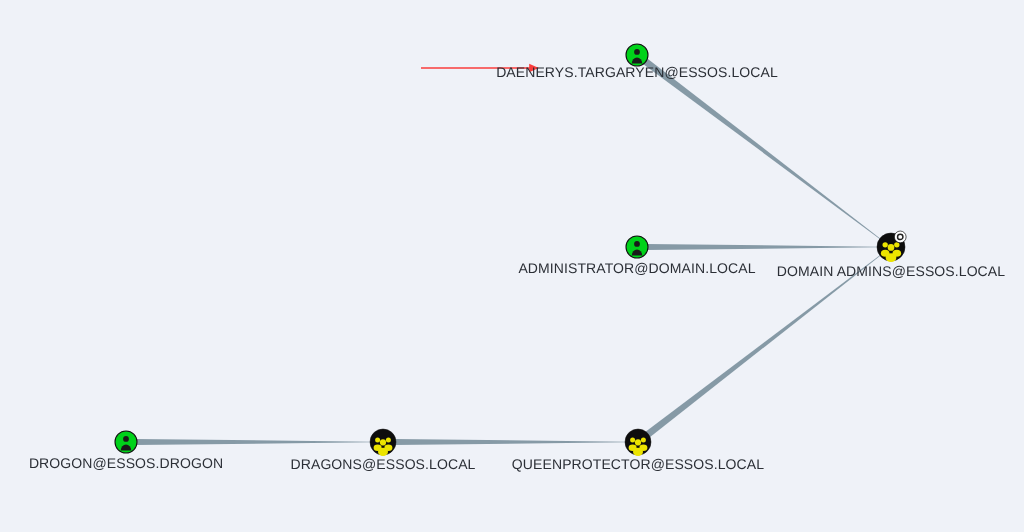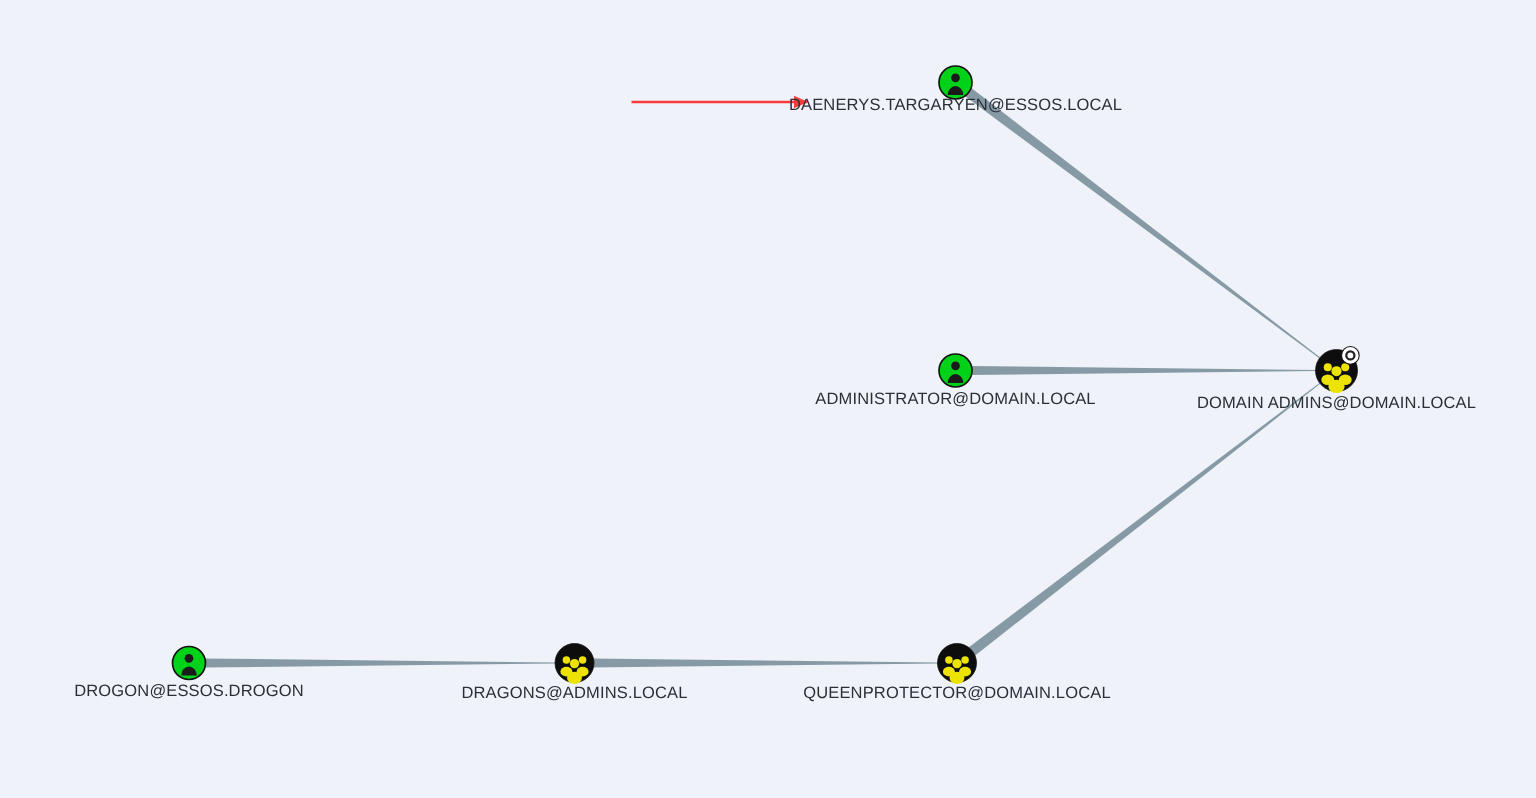--- a/index.html
+++ b/index.html
@@ -22,21 +22,21 @@
     position: absolute;
     left: 0;
     top: 0;
     width: 1024px;
     height: 532px;
     display: block;
   }
   .node-label {
     position: absolute;
     font-family: "Liberation Sans", sans-serif;
-    font-size: 11px;
+    font-size: 14px;
     font-weight: 400;
     color: #2b2f36;
     white-space: nowrap;
     letter-spacing: 0.1px;
     transform: translateX(-50%);
     text-rendering: geometricPrecision;
   }
 </style>
 </head>
 <body>
@@ -109,18 +109,18 @@
       </g>
 
     <g id="annotation-layer">
       <line id="annot-line" stroke="#fa3c3c" stroke-width="1.6" marker-end="url(#red-arrowhead)" x1="421" y1="68" x2="538" y2="68"></line>
     </g>
   </svg>
 
   <div id="labels-layer">
       <div class="node-label" style="left: 637px; top: 64px; color: rgb(43, 47, 54);">DAENERYS.TARGARYEN@ESSOS.LOCAL</div>
       <div class="node-label" style="left: 637px; top: 260px; color: rgb(43, 47, 54);">ADMINISTRATOR@DOMAIN.LOCAL</div>
-      <div class="node-label" style="left: 891px; top: 263px; color: rgb(43, 47, 54);">DOMAIN ADMINS@DOMAIN.LOCAL</div>
+      <div class="node-label" style="left: 891px; top: 263px; color: rgb(43, 47, 54);">DOMAIN ADMINS@ESSOS.LOCAL</div>
       <div class="node-label" style="left: 126px; top: 455px; color: rgb(43, 47, 54);">DROGON@ESSOS.DROGON</div>
-      <div class="node-label" style="left: 383px; top: 456px; color: rgb(43, 47, 54);">DRAGONS@ADMINS.LOCAL</div>
-      <div class="node-label" style="left: 638px; top: 456px; color: rgb(43, 47, 54);">QUEENPROTECTOR@DOMAIN.LOCAL</div>
+      <div class="node-label" style="left: 383px; top: 456px; color: rgb(43, 47, 54);">DRAGONS@ESSOS.LOCAL</div>
+      <div class="node-label" style="left: 638px; top: 456px; color: rgb(43, 47, 54);">QUEENPROTECTOR@ESSOS.LOCAL</div>
     </div>
 </div>
 
 </body></html>

